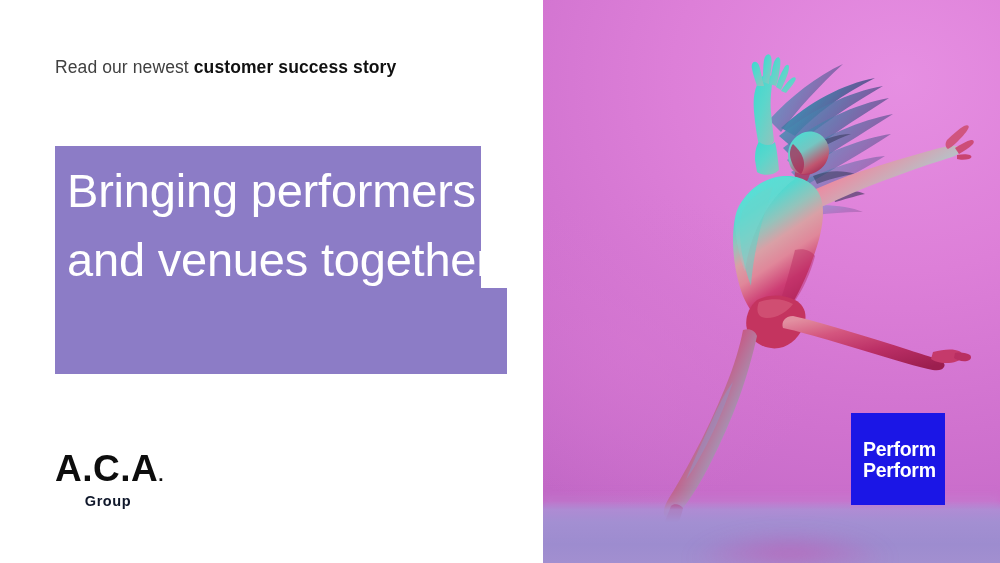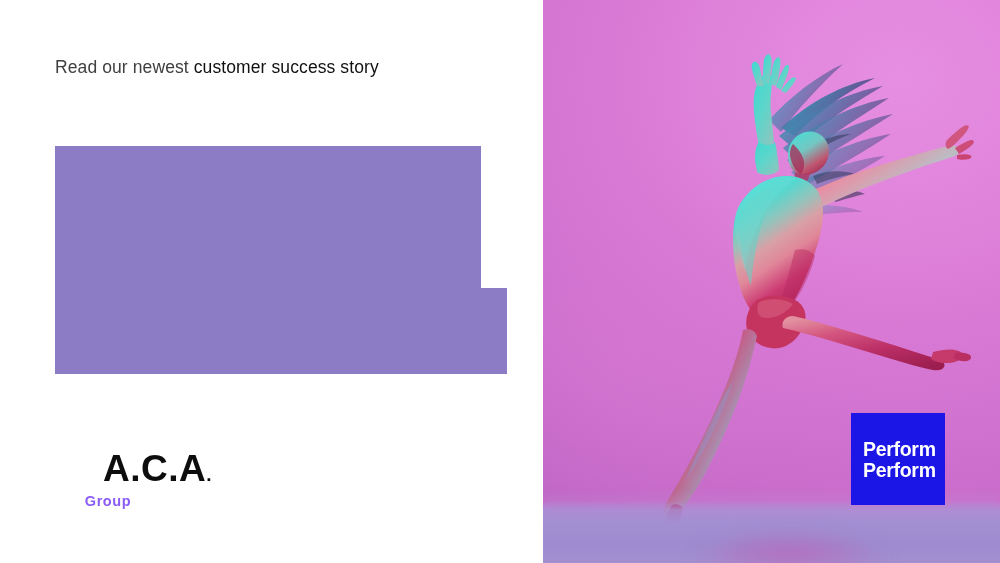--- a/index.html
+++ b/index.html
@@ -31,21 +31,21 @@
   .eyebrow {
     position:absolute;
     left:55px; top:57px;
     font-size:17.5px;
     letter-spacing:0.1px;
     white-space:nowrap;
     color:#5e5e5e;
     font-family:"Liberation Sans", sans-serif;
   }
   .eyebrow .light { font-weight:400; color:#404040; }
-  .eyebrow .bold  { font-weight:400; color:#111111; }
+  .eyebrow .bold  { font-weight:700; color:#111111; }
 
   
   .headline-wrap {
     position:absolute;
     left:55px; top:146px;
     width:455px; height:228px;
   }
 
   .block-top {
     position:absolute;
@@ -83,29 +83,28 @@
     width:150px;
   }
   .aca-main {
     font-family:"Liberation Sans", sans-serif;
     font-weight:700;
     font-size:37px;
     letter-spacing:0.5px;
     color:#0d0d0d;
     line-height:38px;
     white-space:nowrap;
-    margin-left:48px;
   }
   .aca-main .tiny-dot { font-size:19px; }
   .aca-sub {
     font-family:"Liberation Sans", sans-serif;
     font-weight:700;
     font-size:14.5px;
     letter-spacing:0.6px;
-    color:#8b5cf6;
+    color:#0f172a;
     text-align:center;
     width:106px;
     margin-top:-1px;
   }
 
   
   .photo-panel {
     position:absolute;
     left:543px; top:0;
     width:457px; height:563px;
@@ -181,20 +180,22 @@
   <div class="left-panel">
 
     <div class="eyebrow">
       <span class="light">Read our newest </span><span class="bold">customer success story</span>
     </div>
 
     <div class="headline-wrap">
       <div class="block-top"></div>
       <div class="block-bottom"></div>
       <div class="headline">
+        <span class="l1">Bringing performers</span>
+        <span class="l2">and venues together</span>
       </div>
     </div>
 
     <div class="aca-logo">
       <div class="aca-main"><span>A.C.A</span><span class="tiny-dot">.</span></div>
       <div class="aca-sub">Group</div>
     </div>
 
   </div>
 

